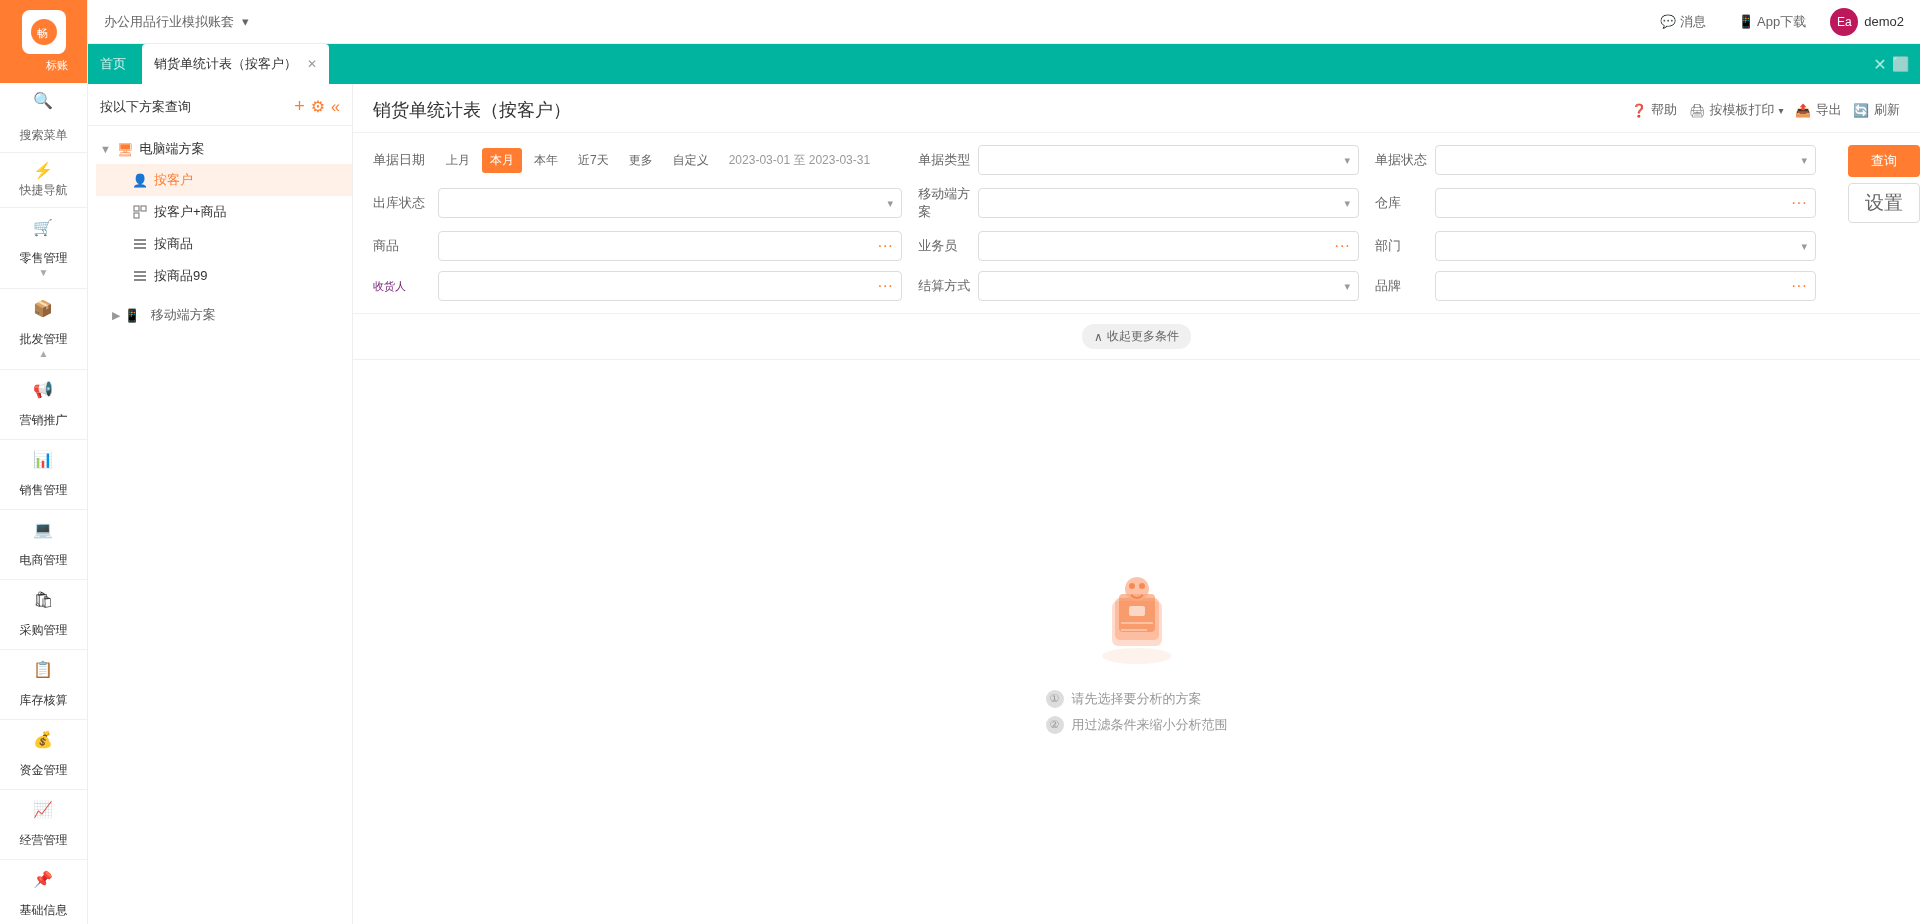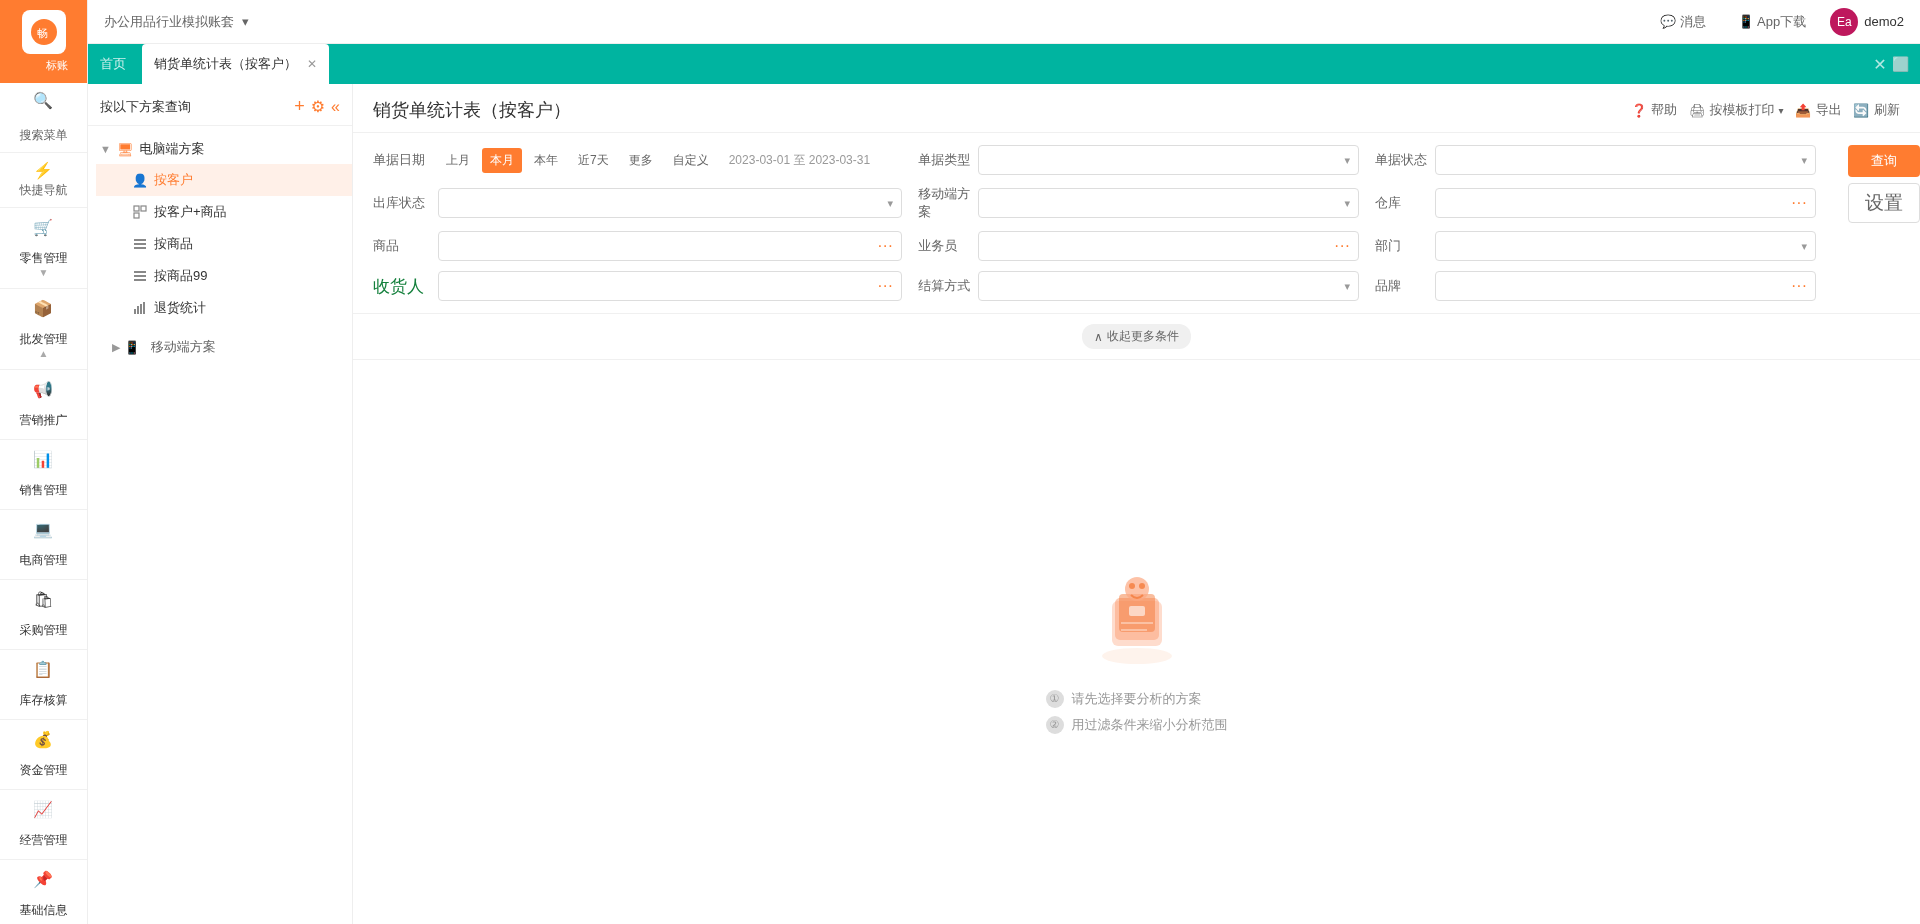--- a/index.html
+++ b/index.html
@@ -256,31 +256,20 @@
           <div class="scheme-item">
             <span class="item-icon">
               <svg width="14" height="14" viewBox="0 0 14 14">
                   <rect x="1" y="2" width="12" height="2" fill="#888"></rect>
                   <rect x="1" y="6" width="12" height="2" fill="#888"></rect>
                   <rect x="1" y="10" width="12" height="2" fill="#888"></rect>
                 </svg>
             </span>
             <span>按商品99</span>
           </div>
-          <div class="scheme-item">
-            <span class="item-icon">
-              <svg width="14" height="14" viewBox="0 0 14 14">
-                  <rect x="1" y="8" width="2" height="5" fill="#888"></rect>
-                  <rect x="4" y="5" width="2" height="8" fill="#888"></rect>
-                  <rect x="7" y="3" width="2" height="10" fill="#888"></rect>
-                  <rect x="10" y="1" width="2" height="12" fill="#888"></rect>
-                </svg>
-            </span>
-            <span>退货统计</span>
-          </div>
         </div>
       </div>
       <div class="scheme-mobile">
         <span class="arrow">▶</span>
         <span style="margin-right:6px; font-size:13px; color:#ff7c30;">📱</span>
         <span>移动端方案</span>
       </div>
     </div>
 
     <div class="right-panel">
@@ -380,21 +369,21 @@
               <span style="width:60px; font-size:13px; color:#666; flex-shrink:0;">部门</span>
               <div class="filter-select" style="flex:1;">
                 <span class="filter-select-text"></span>
                 <span class="filter-select-arrow">▾</span>
               </div>
             </div>
           </div>
 
           <div class="filter-row" style="margin-bottom:0; gap:16px;">
             <div style="display:flex; align-items:center; flex:1.2;">
-              <span style="width:65px; font-size:17px; color:#15803d; flex-shrink:0;">收货人</span>
+              <span style="width:65px; font-size:11px; color:#701a75; flex-shrink:0;">收货人</span>
               <div class="filter-input" style="flex:1; height:30px; border:1px solid #ddd; border-radius:4px; padding:0 28px 0 8px; font-size:13px; display:flex; align-items:center; position:relative;">
                 <span class="filter-input-dots">···</span>
               </div>
             </div>
             <div style="display:flex; align-items:center; flex:1;">
               <span style="width:60px; font-size:13px; color:#666; flex-shrink:0;">结算方式</span>
               <div class="filter-select" style="flex:1;">
                 <span class="filter-select-text"></span>
                 <span class="filter-select-arrow">▾</span>
               </div>

